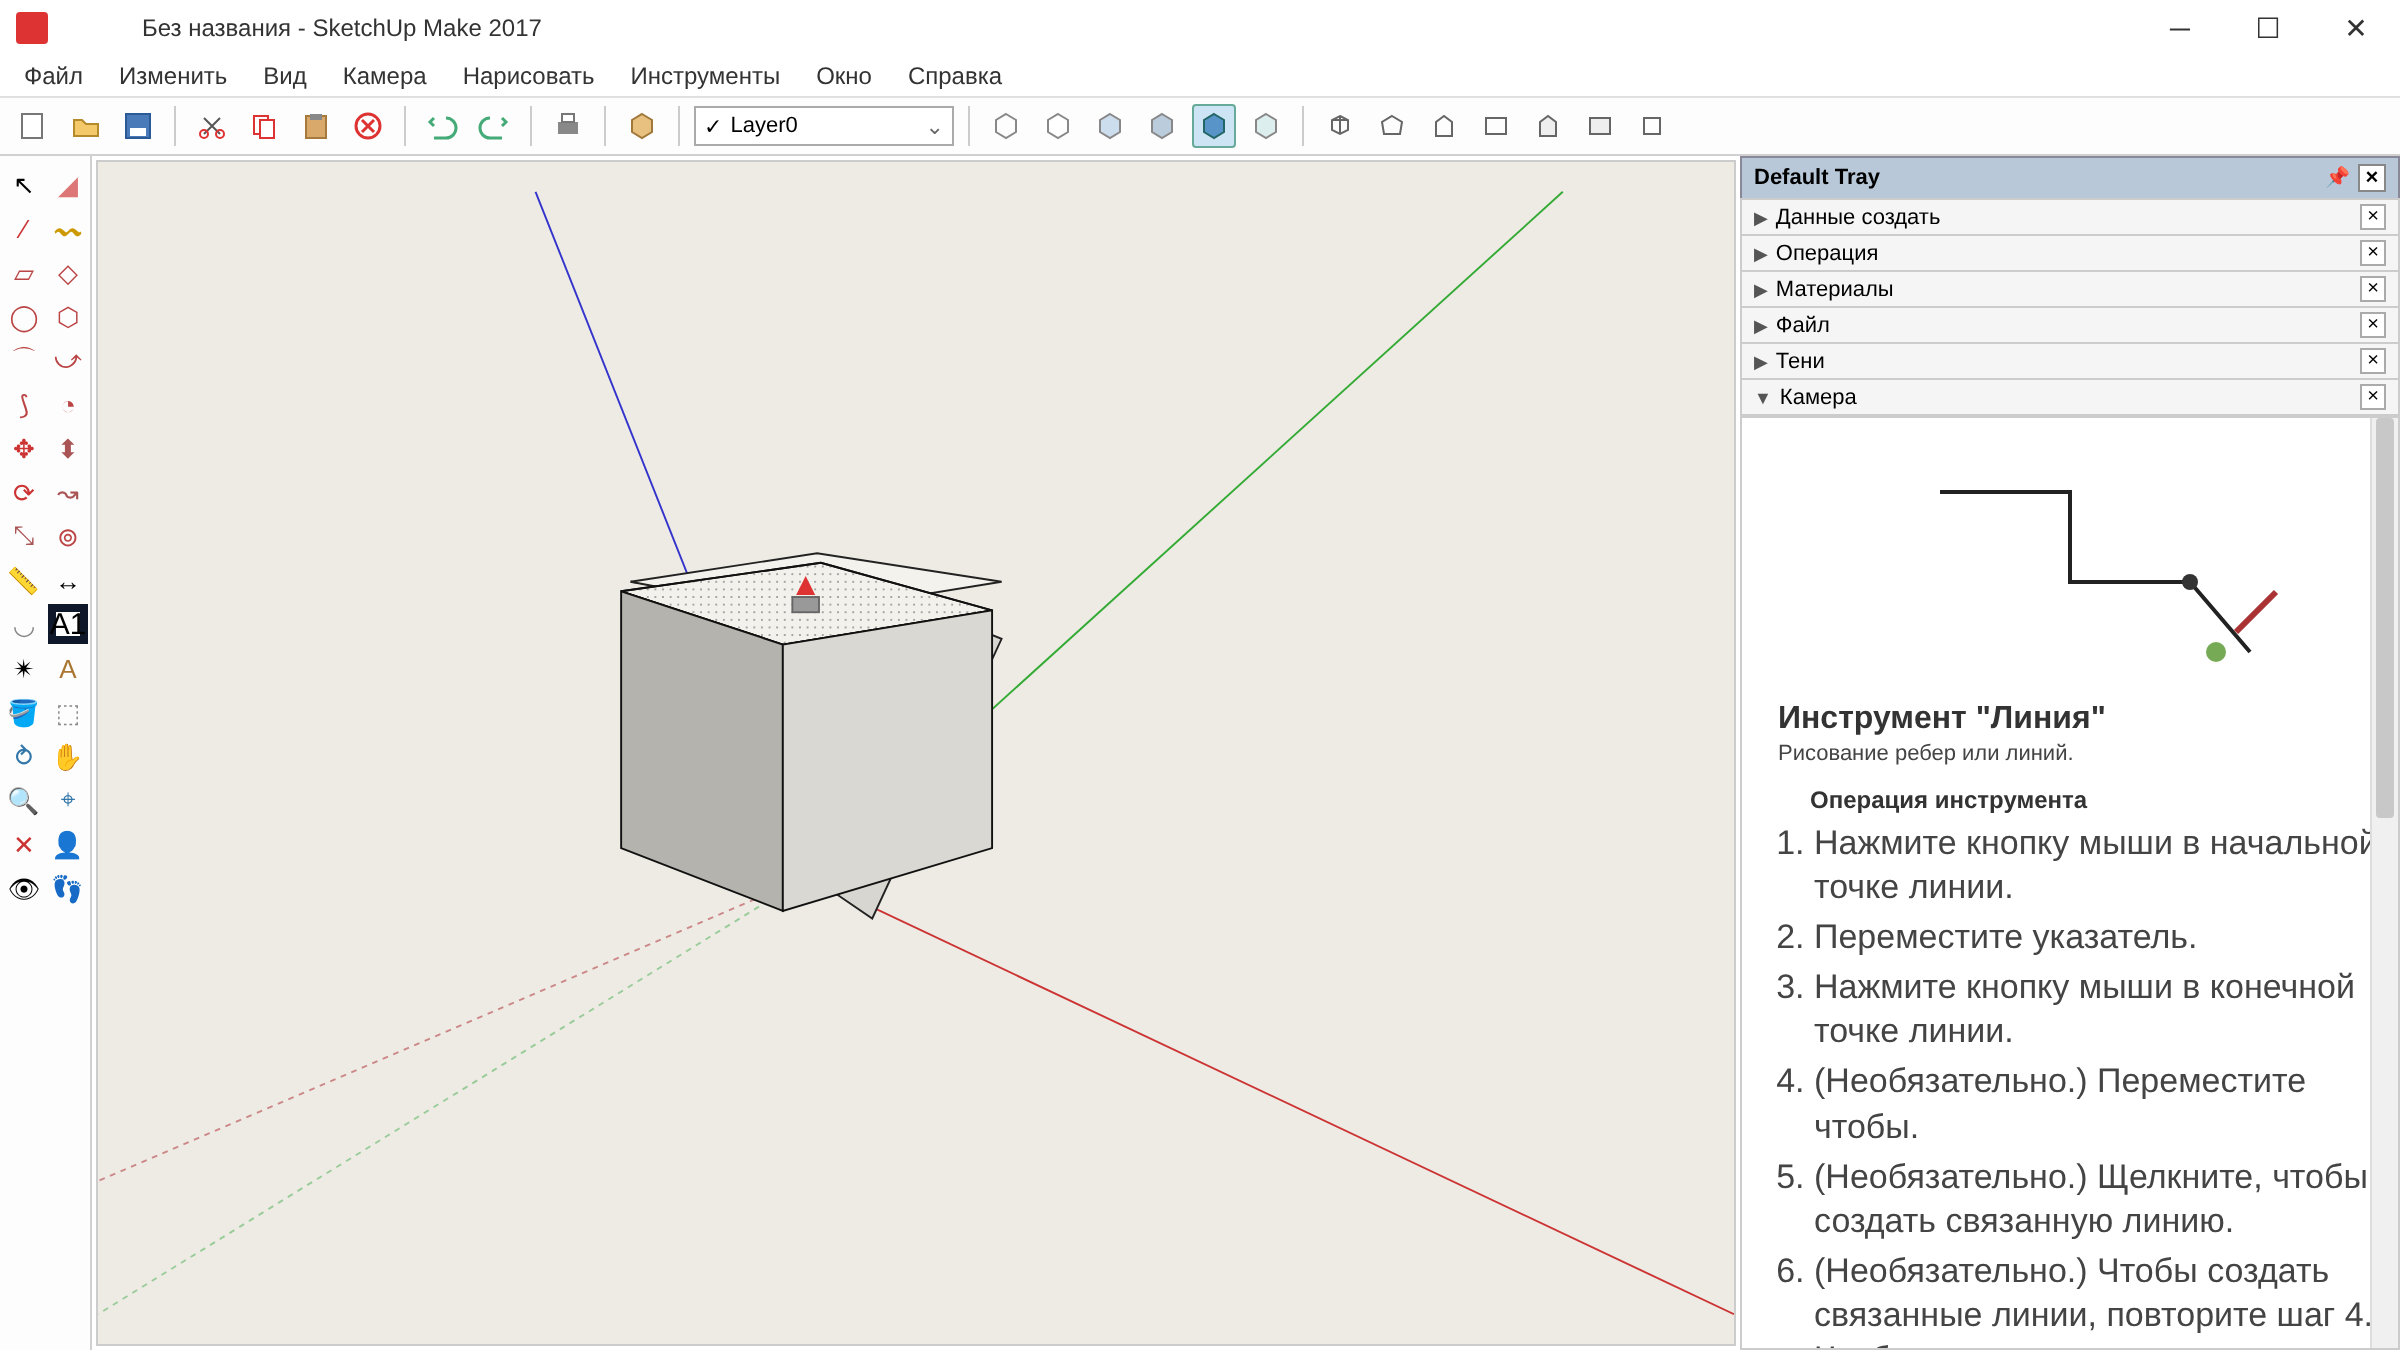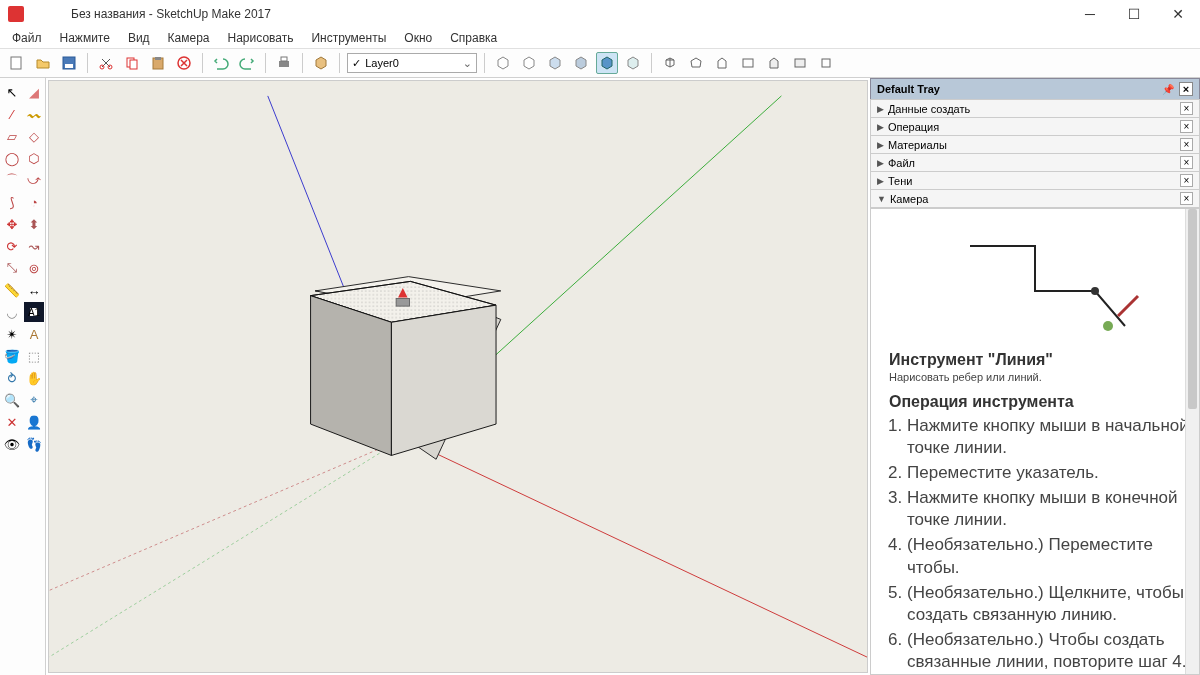--- a/index.html
+++ b/index.html
@@ -25,21 +25,21 @@
 .tray { width: 330px; background: #f0f0f0; display: flex; flex-direction: column; }
 .tray-header { background: #b8c8d8; padding: 3px 6px; font-size: 11px; font-weight: bold; display: flex; align-items: center; border: 1px solid #889; }
 .tray-header .pin { margin-left: auto; font-size: 10px; margin-right: 4px; }
 .tray-header .close { font-size: 11px; border: 1px solid #888; width: 14px; height: 14px; text-align: center; line-height: 12px; background: #fff; }
 .panel-hdr { background: #f5f5f5; border: 1px solid #ccc; padding: 2px 6px; font-size: 11px; display: flex; align-items: center; margin-top: -1px; }
 .panel-hdr .arrow { margin-right: 4px; font-size: 9px; color: #555; }
 .panel-hdr .close { margin-left: auto; border: 1px solid #aaa; width: 13px; height: 13px; font-size: 10px; line-height: 11px; text-align: center; background: #fff; }
 .instructor { flex: 1; background: #fff; border: 1px solid #ccc; padding: 8px 8px 8px 18px; overflow: hidden; font-size: 11px; color: #333; position: relative; }
 .instructor h2 { font-size: 16px; margin: 6px 0 2px; }
 .instructor .sub { font-size: 11px; color: #444; margin-bottom: 10px; }
-.instructor h3 { font-size: 16px; margin: 6px 0 4px; }
+.instructor h3 { font-size: 12px; margin: 6px 16px 4px; }
 .instructor ol { padding-left: 18px; }
 .instructor li { font-size: 17px; color: #444; margin-bottom: 3px; line-height: 1.3; }
 .instructor svg { display: block; margin: 4px auto 10px; }
 .scrollbar-v { position: absolute; right: 0; top: 0; bottom: 0; width: 14px; background: #f0f0f0; border-left: 1px solid #ddd; }
 .scrollbar-v .thumb { position: absolute; left: 2px; right: 2px; top: 0; height: 200px; background: #c8c8c8; border-radius: 2px; }
 </style>
 </head>
 <body>
 
 <div class="titlebar">
@@ -47,21 +47,21 @@
   <div class="title-text">Без названия - SketchUp Make 2017</div>
   <div class="win-controls">
     <div class="win-btn">─</div>
     <div class="win-btn">☐</div>
     <div class="win-btn">✕</div>
   </div>
 </div>
 
 <div class="menubar">
   <div class="menu-item">Файл</div>
-  <div class="menu-item">Нажмите</div>
+  <div class="menu-item">Изменить</div>
   <div class="menu-item">Вид</div>
   <div class="menu-item">Камера</div>
   <div class="menu-item">Нарисовать</div>
   <div class="menu-item">Инструменты</div>
   <div class="menu-item">Окно</div>
   <div class="menu-item">Справка</div>
 </div>
 
 <div class="toolbar">
   <div class="tb-btn">
@@ -223,21 +223,21 @@
     <div class="tool-btn" style="color:#b44">◔</div>
     <div class="tool-btn" style="color:#c33">✥</div>
     <div class="tool-btn" style="color:#a55">⬍</div>
     <div class="tool-btn" style="color:#c33">⟳</div>
     <div class="tool-btn" style="color:#a55">↝</div>
     <div class="tool-btn" style="color:#a55">⤡</div>
     <div class="tool-btn" style="color:#b44">⊚</div>
     <div class="tool-btn">📏</div>
     <div class="tool-btn">↔</div>
     <div class="tool-btn" style="color:#888">◡</div>
-    <div class="tool-btn" style="border:6px solid #0f172a;font-size:10px">A1</div>
+    <div class="tool-btn" style="border:4px solid #0f172a;font-size:15px">A1</div>
     <div class="tool-btn">✴</div>
     <div class="tool-btn" style="color:#a73">A</div>
     <div class="tool-btn" style="color:#a73">🪣</div>
     <div class="tool-btn" style="color:#888">⬚</div>
     <div class="tool-btn" style="color:#37a">⥁</div>
     <div class="tool-btn" style="color:#37a">✋</div>
     <div class="tool-btn" style="color:#37a">🔍</div>
     <div class="tool-btn" style="color:#37a">⌖</div>
     <div class="tool-btn" style="color:#c33">✕</div>
     <div class="tool-btn">👤</div>
@@ -318,21 +318,21 @@
         <span class="close">×</span>
       </div>
     <div class="instructor">
       <svg width="200" height="120">
         <polyline points="30,25 95,25 95,70 155,70 185,105" fill="none" stroke="#222" stroke-width="2"></polyline>
         <circle cx="155" cy="70" r="4" fill="#333"></circle>
         <circle cx="168" cy="105" r="5" fill="#7a5"></circle>
         <line x1="178" y1="95" x2="198" y2="75" stroke="#a33" stroke-width="3"></line>
       </svg>
       <h2>Инструмент "Линия"</h2>
-      <div class="sub">Нарисовать ребер или линий.</div>
+      <div class="sub">Рисование ребер или линий.</div>
       <h3>Операция инструмента</h3>
       <ol>
         <li>Нажмите кнопку мыши в начальной точке линии.</li>
         <li>Переместите указатель.</li>
         <li>Нажмите кнопку мыши в конечной точке линии.</li>
         <li>(Необязательно.) Переместите чтобы.</li>
         <li>(Необязательно.) Щелкните, чтобы создать связанную линию.</li>
         <li>(Необязательно.) Чтобы создать связанные линии, повторите шаг 4. Чтобы создать грань, вернитесь к начальной точке первой линии.</li>
       </ol>
       <div class="scrollbar-v">

